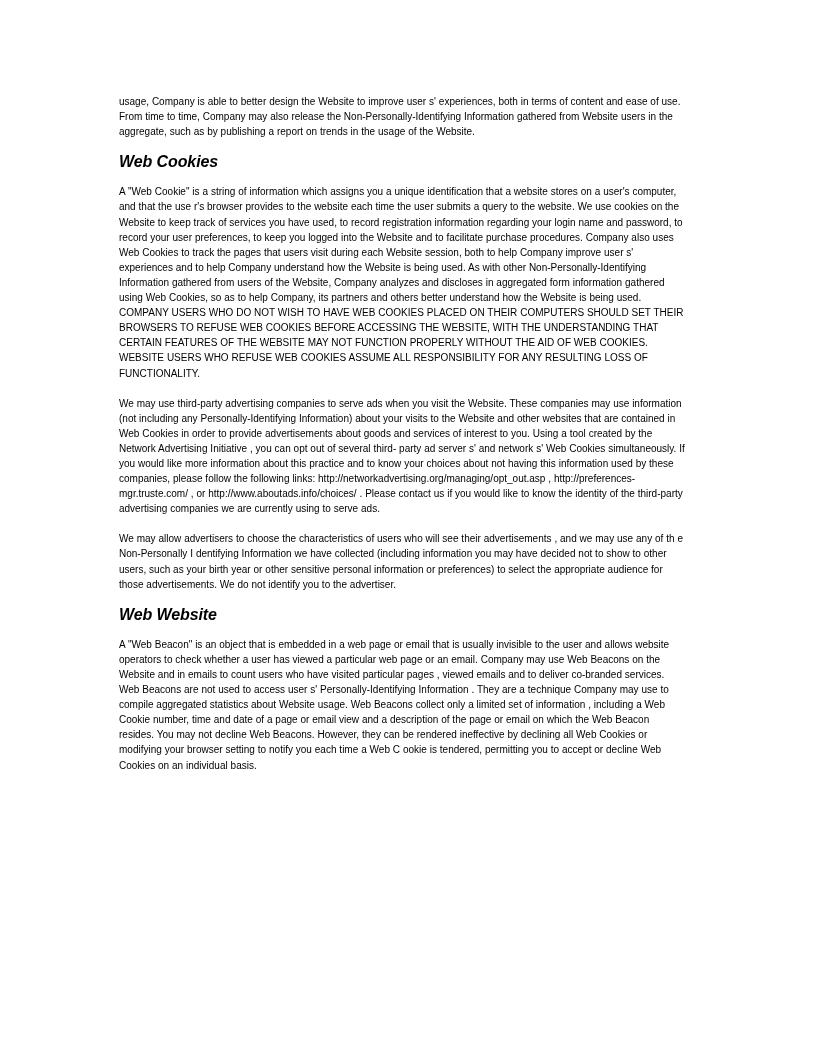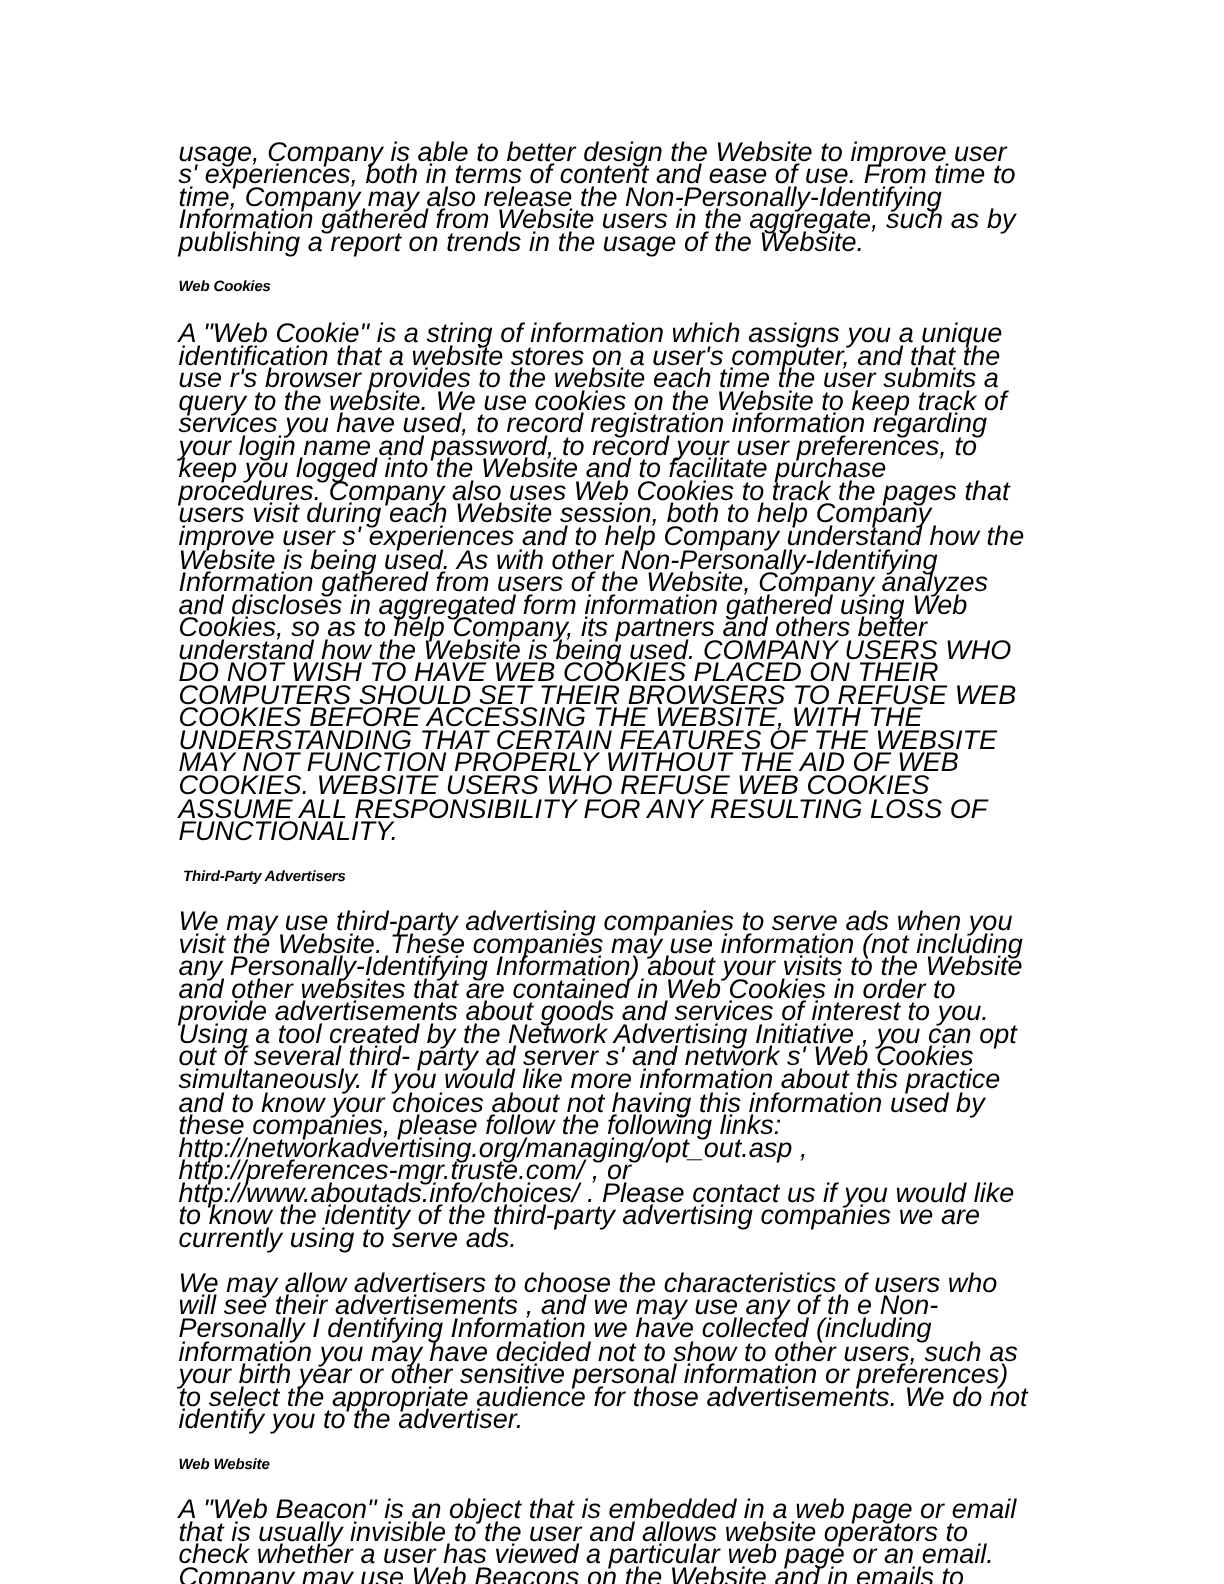--- a/index.html
+++ b/index.html
@@ -19,35 +19,34 @@
   }
   .content {
     position: absolute;
     left: 119px;
     top: 94px;
     width: 566px;
   }
   p.body-text {
     margin: 0 0 15px 0;
     font-family: "Liberation Sans", sans-serif;
-    font-size: 18px;
+    font-size: 10px;
     line-height: 15.1px;
     color: #000000;
     text-align: left;
     letter-spacing: 0px;
     word-spacing: 0.1px;
-    font-style: italic;
   }
   p.body-text:last-child {
     margin-bottom: 0;
   }
   h2.section-heading {
     margin: 0 0 15px 0;
     font-family: "Liberation Sans", sans-serif;
-    font-size: 10px;
+    font-size: 16px;
     line-height: 15.1px;
     font-weight: bold;
     font-style: italic;
     color: #000000;
     letter-spacing: -0.1px;
   }
   h2.section-heading.indented {
     padding-left: 3px;
   }
 </style>
@@ -56,21 +55,20 @@
 
 <div class="page">
   <div class="content">
 
     <p class="body-text">usage, Company is able to better design the Website to improve user  s' experiences, both in terms of content and ease of use. From time to time, Company may also release the Non-Personally-Identifying Information gathered from Website users in the aggregate, such as by publishing a report on trends in the usage of the Website.</p>
 
     <h2 class="section-heading">Web Cookies</h2>
 
     <p class="body-text">A "Web Cookie" is a string of information which assigns you a unique identification that a website stores on a user's computer, and that the use r's browser provides to the website each time the user submits a query to the website. We use cookies on the Website to keep track of services you have used, to record registration information regarding your login name and password, to record your user preferences, to keep you logged into the Website and to facilitate purchase procedures. Company also uses Web Cookies to track the pages that users visit during each Website session, both to help Company improve user  s' experiences and to help Company understand how the Website is being used. As with other Non-Personally-Identifying Information gathered from users of the Website, Company analyzes and discloses in aggregated form information gathered using Web Cookies, so as to help Company, its partners and others better understand how the Website is being used. COMPANY USERS WHO DO NOT WISH TO HAVE WEB COOKIES PLACED ON THEIR COMPUTERS SHOULD SET THEIR BROWSERS TO REFUSE WEB COOKIES BEFORE ACCESSING THE WEBSITE, WITH THE UNDERSTANDING THAT CERTAIN FEATURES OF THE WEBSITE MAY NOT FUNCTION PROPERLY WITHOUT THE AID OF WEB COOKIES. WEBSITE USERS WHO REFUSE WEB COOKIES ASSUME ALL RESPONSIBILITY FOR ANY RESULTING LOSS OF FUNCTIONALITY.</p>
 
-    <h2 class="section-heading indented">Third-Party Advertisers</h2>
 
     <p class="body-text">We may use third-party advertising companies to serve ads when you visit the Website. These companies may use information (not including any Personally-Identifying Information) about your visits to the Website and other websites that are contained in Web Cookies in order to provide advertisements about goods and services of interest to you. Using a tool created by the   Network Advertising Initiative , you can opt out of several third- party ad server s' and network s' Web Cookies simultaneously. If you would like more information about this practice and to know your choices about not having this information used by these companies, please follow the following links: http://networkadvertising.org/managing/opt_out.asp  , http://preferences-mgr.truste.com/ , or http://www.aboutads.info/choices/ . Please contact us if you would like to know the identity of the third-party advertising companies we are currently using to serve ads.</p>
 
     <p class="body-text">We may allow advertisers to choose the characteristics of users who will see their advertisements , and we may use any of th e Non-Personally I dentifying Information  we have collected (including information you may have decided not to show to other users, such as your birth year or other sensitive personal information or preferences) to select the appropriate audience for those advertisements. We do not identify you to the advertiser.</p>
 
     <h2 class="section-heading">Web Website</h2>
 
     <p class="body-text">A "Web Beacon" is an object that is embedded in a web page  or email that is usually invisible to the user and allows website operators to check whether a user has viewed a particular web page or an email. Company may use Web Beacons on the Website and in emails to count users who have visited particular pages  , viewed emails  and to deliver co-branded services. Web Beacons are not used to access user s' Personally-Identifying Information  . They are a technique Company may use to compile aggregated statistics about Website usage. Web Beacons collect only a limited set of information , including a Web Cookie number, time and date of a page or email   view and a description of the page or email on which the Web Beacon resides.   You may not decline Web Beacons. However, they can be rendered ineffective by declining all Web Cookies or modifying your browser setting to notify you each time a Web C ookie is tendered, permitting you to accept or decline Web Cookies on an individual basis.</p>
 
   </div>

